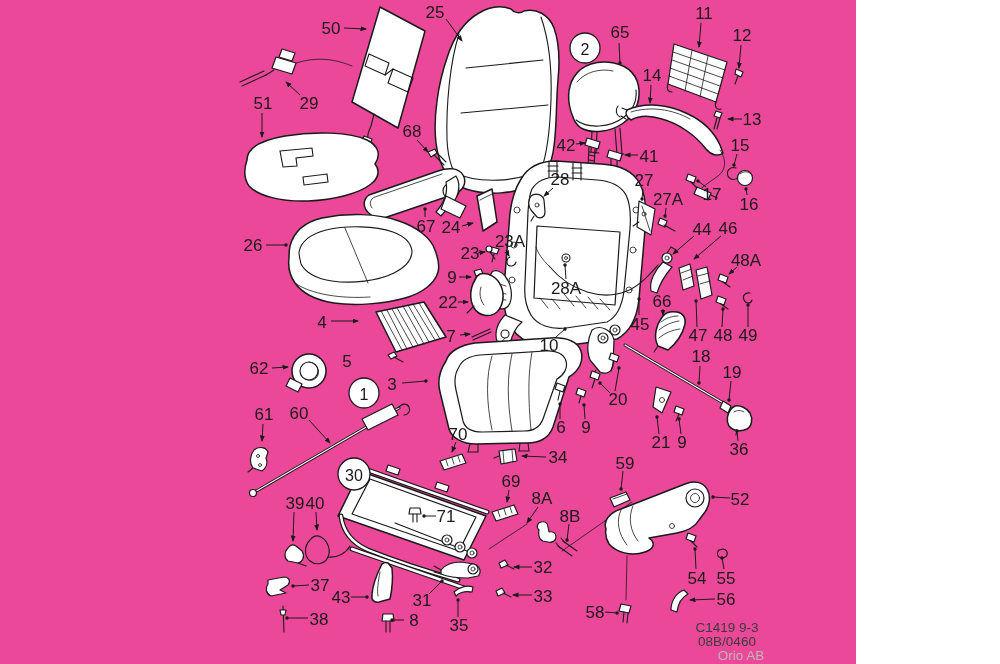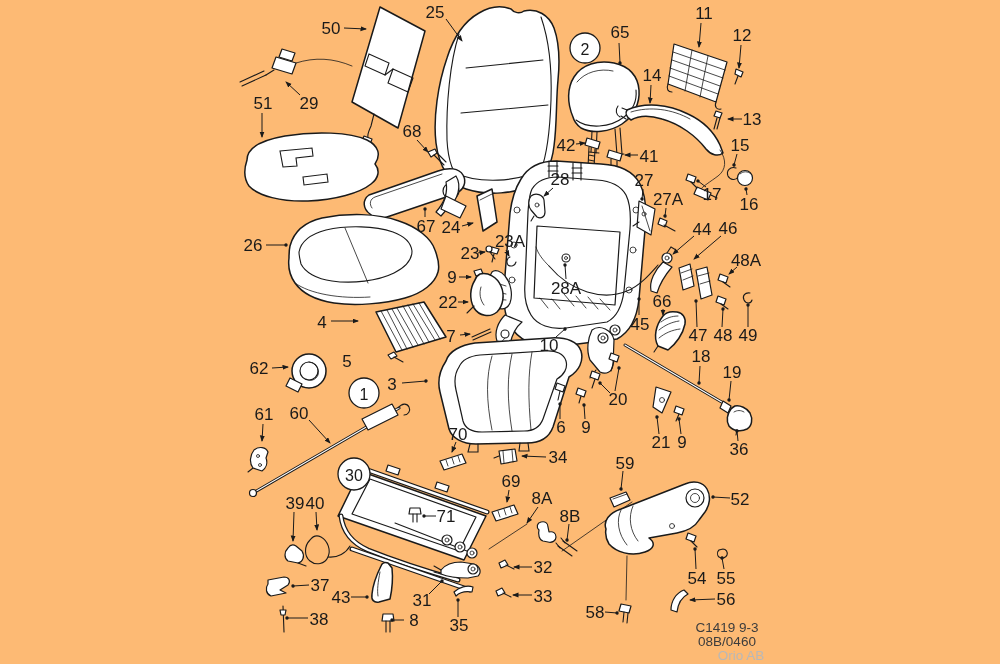--- a/index.html
+++ b/index.html
@@ -1,16 +1,16 @@
 <!DOCTYPE html>
 <html><head>
 <meta charset="utf-8">
 <style>
   html,body{margin:0;padding:0;background:#fff;}
-  .stage{position:relative;width:1000px;height:664px;background:#fdba74;overflow:hidden;}
+  .stage{position:relative;width:856px;height:664px;background:#ec4899;overflow:hidden;}
   svg{display:block;}
   .pt{fill:#ffffff;stroke:#1a1a1a;stroke-width:1.5;stroke-linejoin:round;stroke-linecap:round;}
   .pt2{fill:#ffffff;stroke:#1a1a1a;stroke-width:1.2;stroke-linejoin:round;stroke-linecap:round;}
   .ln{fill:none;stroke:#1a1a1a;stroke-width:1.1;stroke-linecap:round;}
   .thin{fill:none;stroke:#1a1a1a;stroke-width:0.8;stroke-linecap:round;}
   .tube{fill:none;stroke:#1a1a1a;stroke-width:5;stroke-linecap:round;}
   .tubein{fill:none;stroke:#ffffff;stroke-width:2.4;stroke-linecap:round;}
   .rod{fill:none;stroke:#1a1a1a;stroke-width:3;stroke-linecap:round;}
   .rodin{fill:none;stroke:#ffffff;stroke-width:1.2;stroke-linecap:round;}
   .leader{stroke:#1a1a1a;stroke-width:1;fill:none;}

